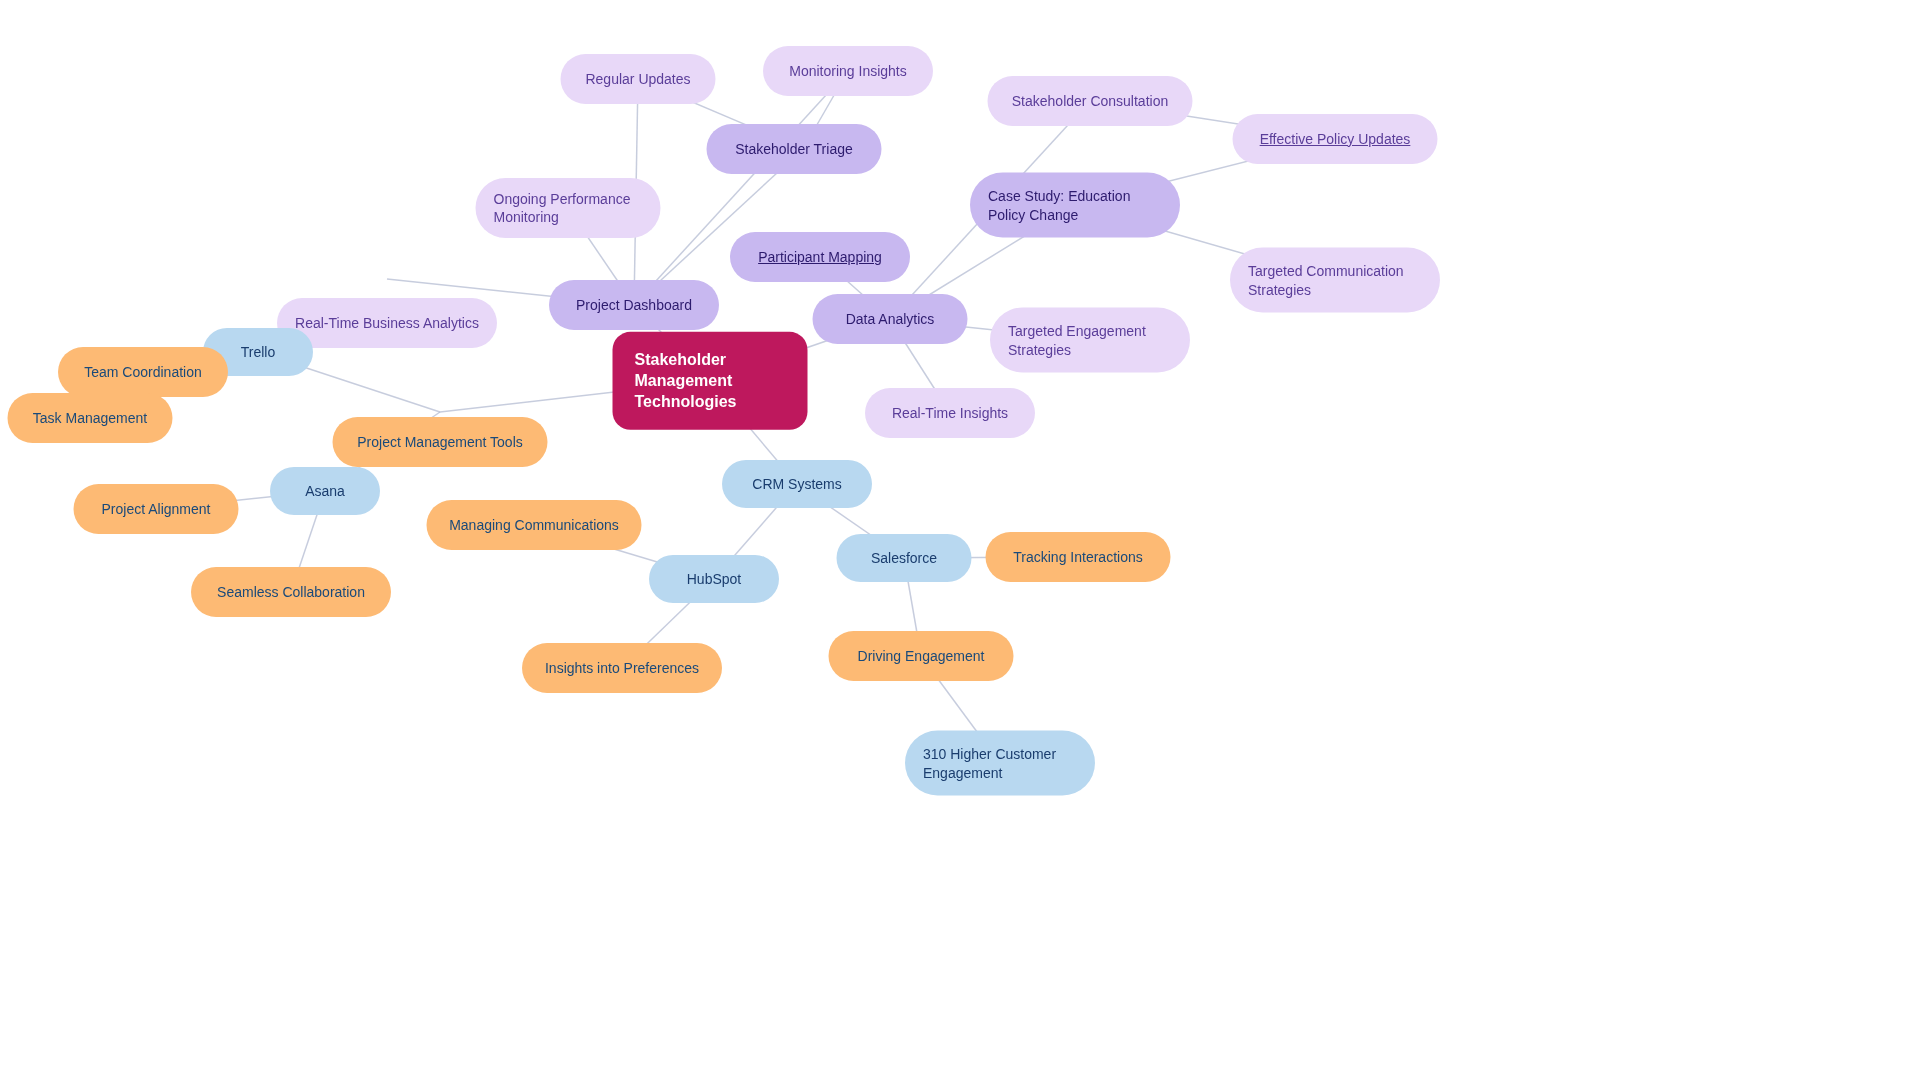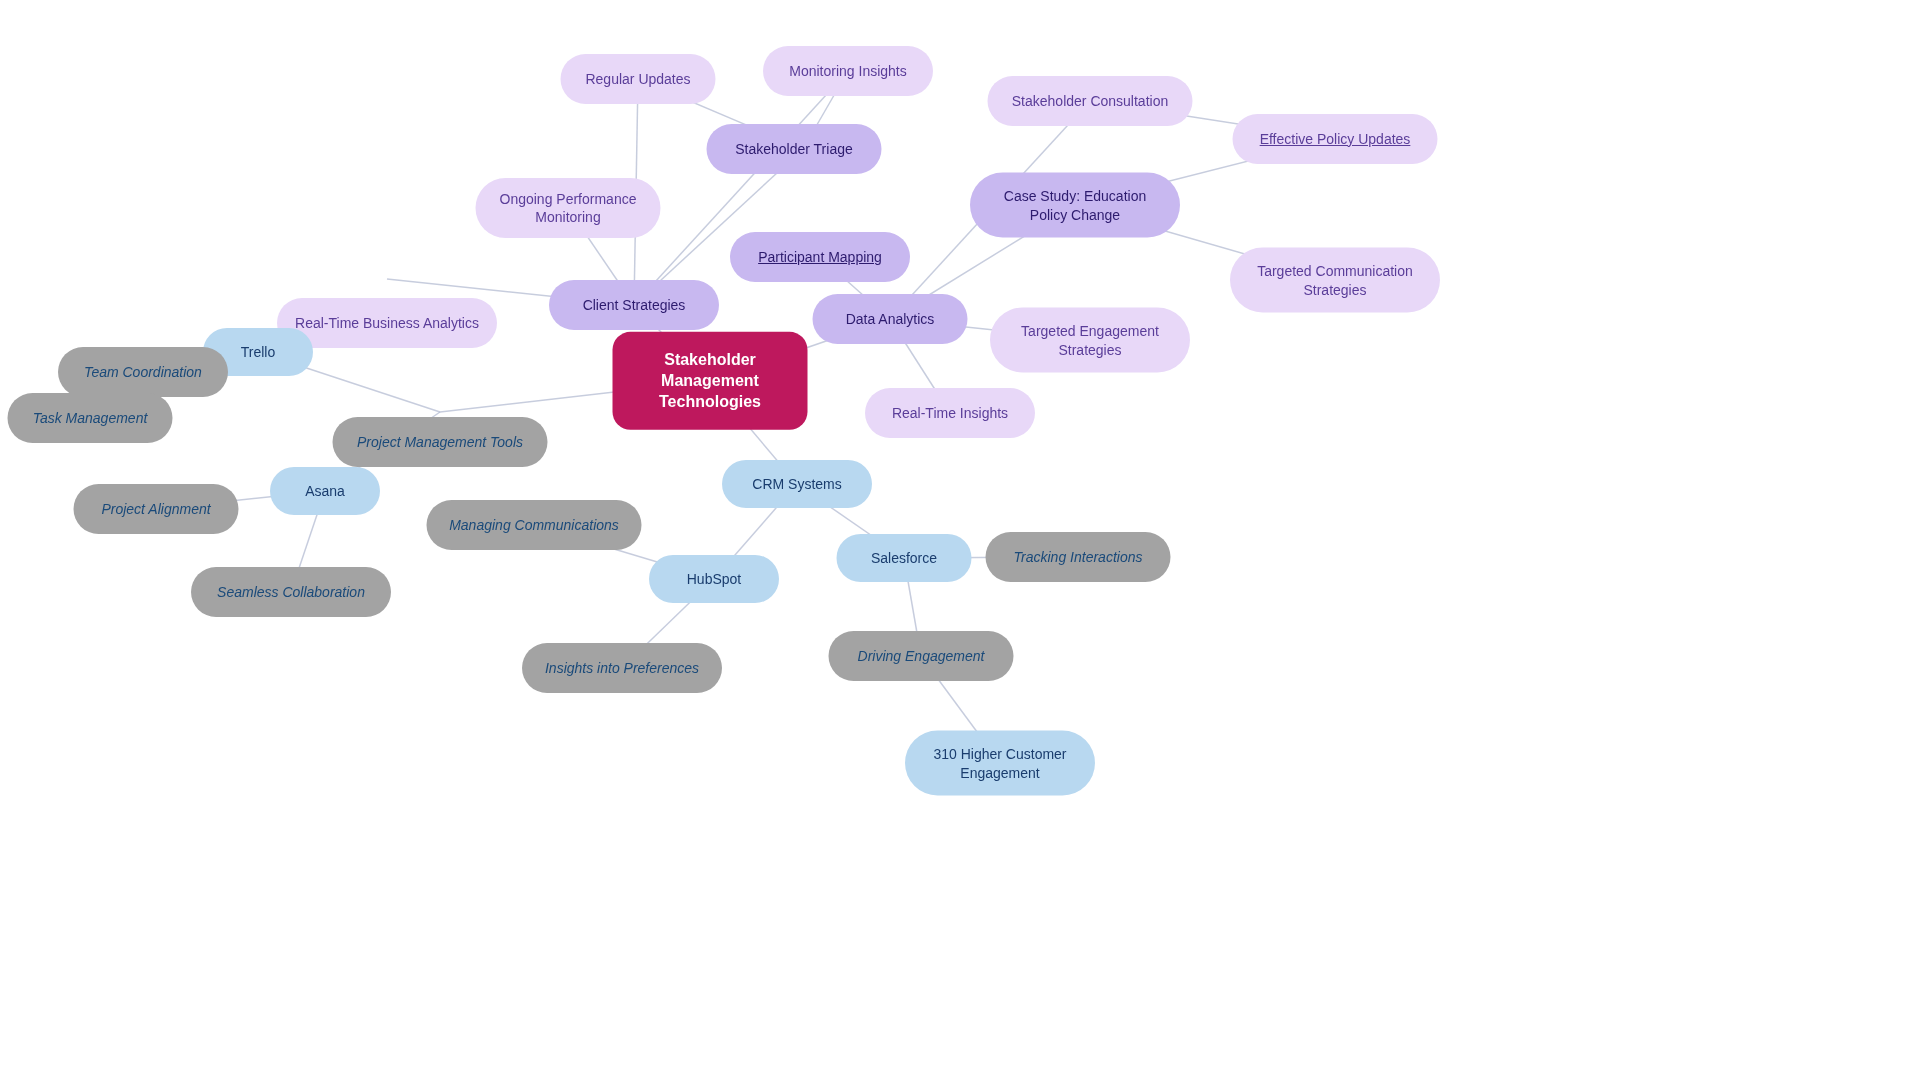--- a/index.html
+++ b/index.html
@@ -21,21 +21,21 @@
       top: 0; left: 0;
       width: 1920px;
       height: 1083px;
       pointer-events: none;
     }
     .node {
       position: absolute;
       display: flex;
       align-items: center;
       justify-content: center;
-      text-align: center;
+      text-align: left;
       border-radius: 50px;
       padding: 10px 18px;
       font-size: 14px;
       line-height: 1.3;
       transform: translate(-50%, -50%);
       cursor: default;
     }
     .node-center {
       background: #be185d;
       color: #ffffff;
@@ -49,24 +49,23 @@
       background: #c8b8f0;
       color: #2d1b6e;
       border: none;
     }
     .node-purple-light {
       background: #e8d8f8;
       color: #5a3d99;
       border: none;
     }
     .node-blue-light {
-      background: #a3a3a3;
+      background: #fdba74;
       color: #1a4a7a;
       border: none;
-      font-style: italic;
     }
     .node-blue-medium {
       background: #b8d8f0;
       color: #1a3d6e;
       border: none;
     }
   </style>
 </head>
 <body>
 
@@ -105,21 +104,21 @@
       <line x1="904" y1="558" x2="921" y2="656" stroke="#b0b8d0" stroke-width="1.5" opacity="0.7"></line>
       <line x1="921" y1="656" x2="1000" y2="763" stroke="#b0b8d0" stroke-width="1.5" opacity="0.7"></line>
     </svg>
   <div id="nodes-container">
       <div class="node node-center" style="left: 710px; top: 381px; width: 195px;">Stakeholder Management Technologies</div>
       <div class="node node-purple-light" style="left: 848px; top: 71px; width: 170px; min-height: 50px;">Monitoring Insights</div>
       <div class="node node-purple-light" style="left: 638px; top: 79px; width: 155px; min-height: 50px;">Regular Updates</div>
       <div class="node node-purple-dark" style="left: 794px; top: 149px; width: 175px; min-height: 50px;">Stakeholder Triage</div>
       <div class="node node-purple-light" style="left: 568px; top: 208px; width: 185px; min-height: 60px;">Ongoing Performance
 Monitoring</div>
-      <div class="node node-purple-dark" style="left: 634px; top: 305px; width: 170px; min-height: 50px;">Client Strategies</div>
+      <div class="node node-purple-dark" style="left: 634px; top: 305px; width: 170px; min-height: 50px;">Project Dashboard</div>
       <div class="node node-purple-light" style="left: 387px; top: 279px; width: 220px; min-height: 50px; margin-top: 44px;">Real-Time Business Analytics</div>
       <div class="node node-purple-dark" style="left: 820px; top: 257px; width: 180px; min-height: 50px; text-decoration: underline;">Participant Mapping</div>
       <div class="node node-purple-dark" style="left: 890px; top: 319px; width: 155px; min-height: 50px;">Data Analytics</div>
       <div class="node node-purple-light" style="left: 1090px; top: 101px; width: 205px; min-height: 50px;">Stakeholder Consultation</div>
       <div class="node node-purple-dark" style="left: 1075px; top: 205px; width: 210px; min-height: 65px;">Case Study: Education Policy
 Change</div>
       <div class="node node-purple-light" style="left: 1335px; top: 139px; width: 205px; min-height: 50px; text-decoration: underline;">Effective Policy Updates</div>
       <div class="node node-purple-light" style="left: 1335px; top: 280px; width: 210px; min-height: 65px;">Targeted Communication
 Strategies</div>
       <div class="node node-purple-light" style="left: 1090px; top: 340px; width: 200px; min-height: 65px;">Targeted Engagement

